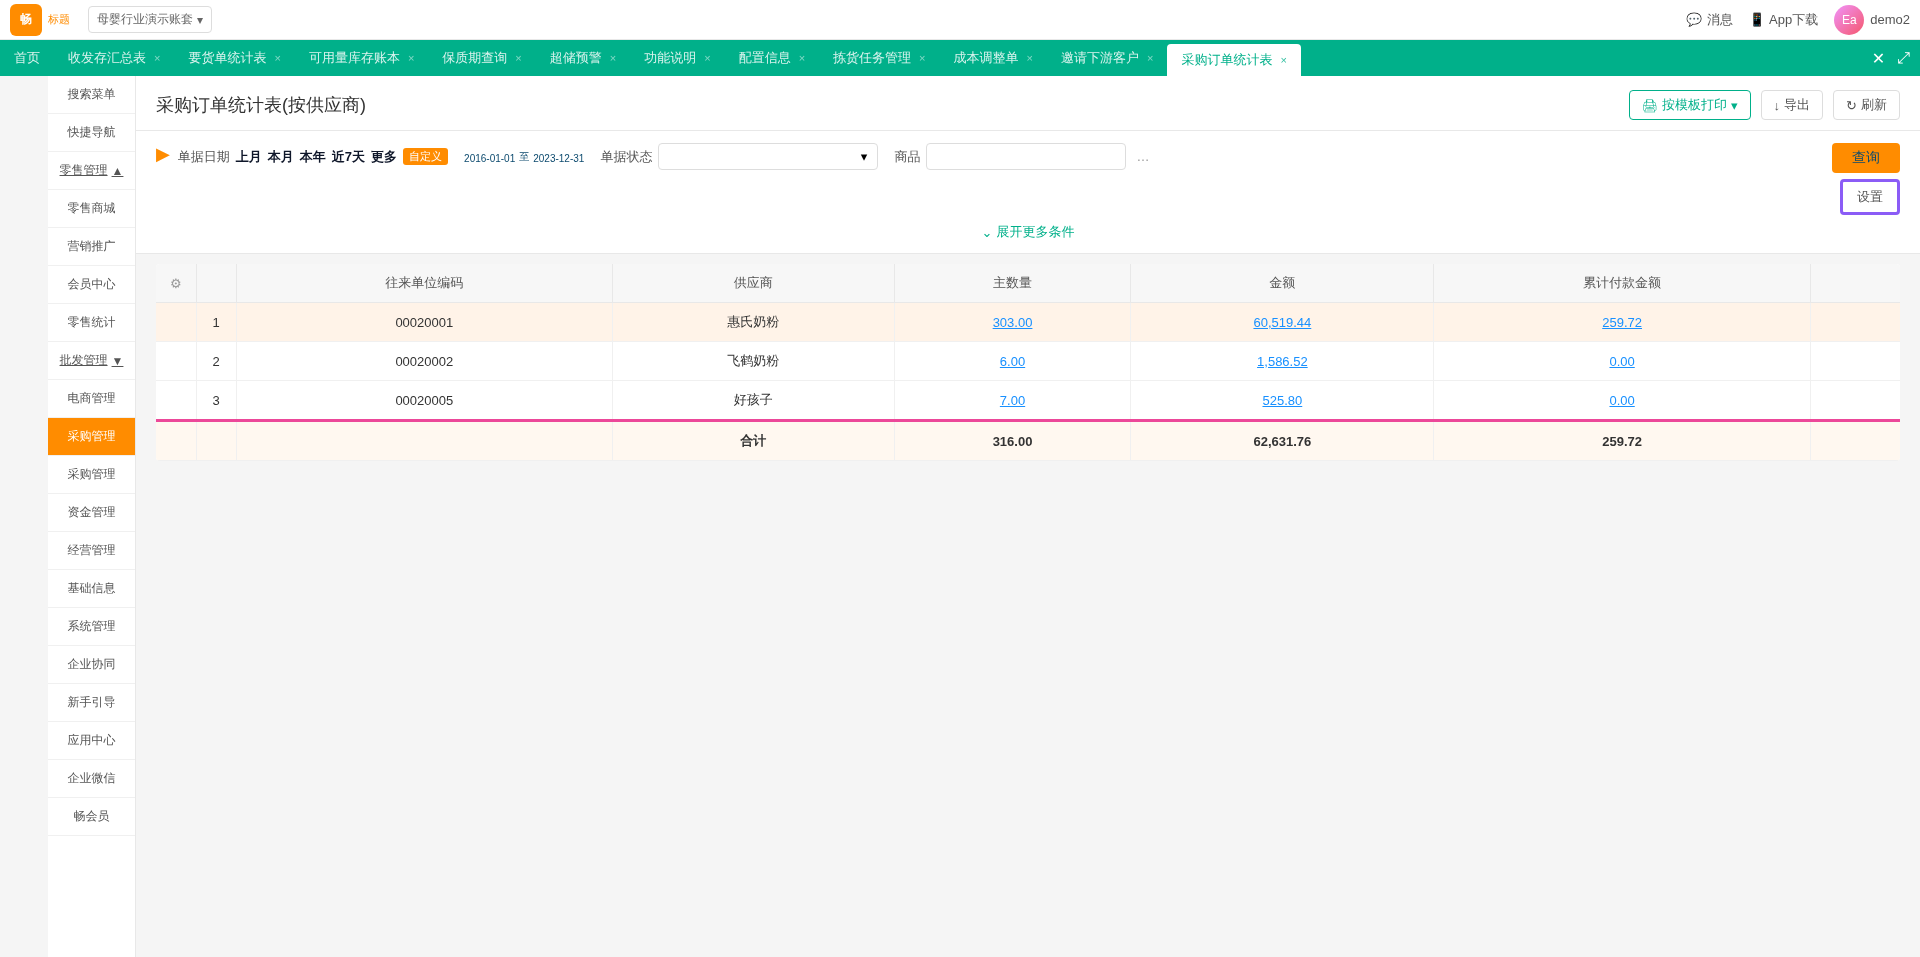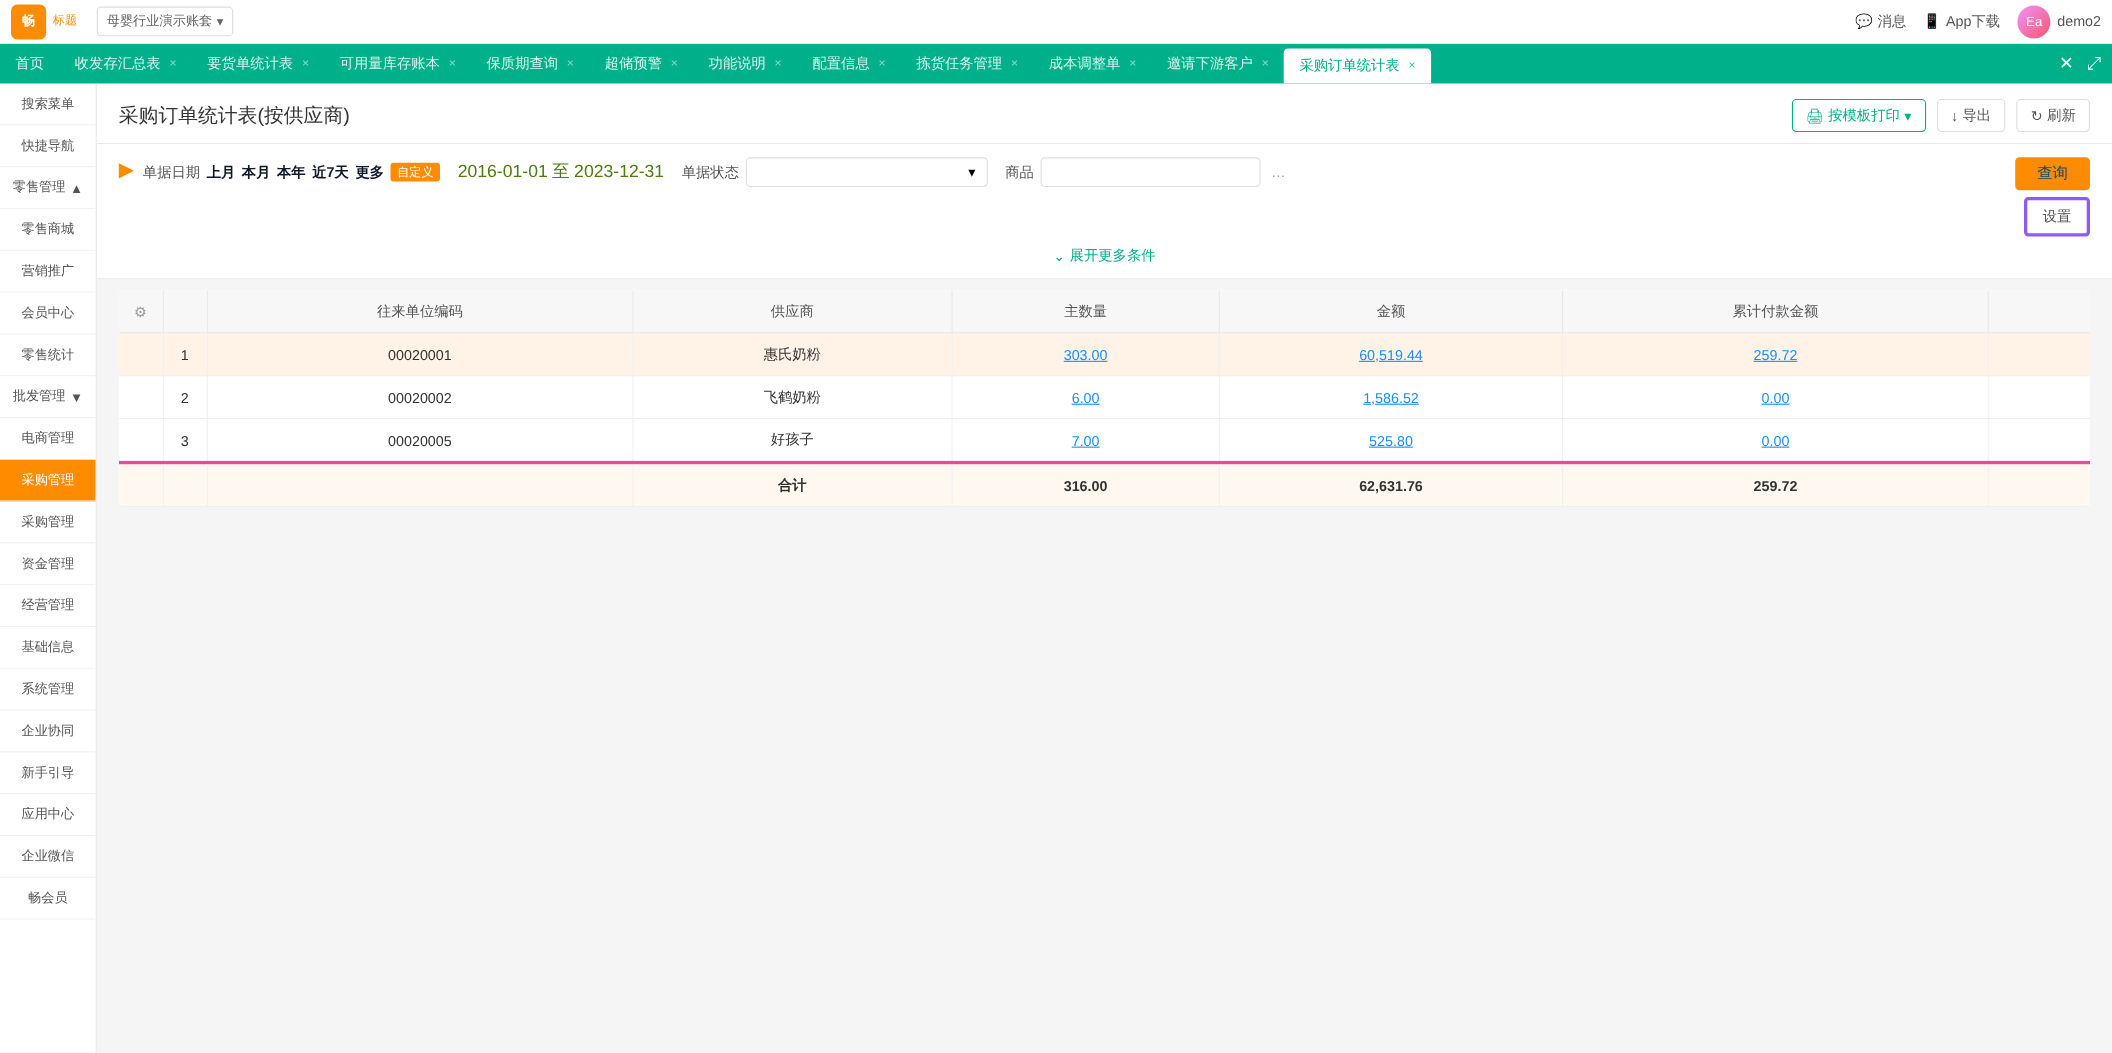--- a/index.html
+++ b/index.html
@@ -19,47 +19,47 @@
     
     .nav-tabs { height: 36px; background: #00b08a; display: flex; align-items: center; padding: 0 0 0 0; overflow: hidden; }
     .nav-tab { padding: 0 14px; height: 20px; display: flex; align-items: center; color: rgba(255,255,255,0.85); font-size: 13px; cursor: pointer; white-space: nowrap; position: relative; gap: 4px; }
     .nav-tab.active { background: #fff; color: #00b08a; border-radius: 4px 4px 0 0; margin-top: 4px; height: 32px; justify-content: flex-end; }
     .nav-tab .tab-close { color: currentColor; opacity: 0.6; font-size: 11px; margin-left: 4px; }
     .nav-tab.active .tab-close { opacity: 0.8; }
     .nav-tabs-right { margin-left: auto; display: flex; align-items: center; gap: 4px; padding-right: 6px; }
     .nav-tabs-right .icon-btn { color: white; cursor: pointer; font-size: 16px; padding: 2px 4px; }
 
     
-    .main-layout { display: flex; flex: 1; overflow: hidden; }
+    .main-layout { display: flex; flex: 1; overflow: hidden; margin-left: 48px; }
 
     
     .sidebar { width: 88px; background: #fff; border-right: 1px solid #e8e8e8; display: flex; flex-direction: column; overflow-y: auto; }
     .sidebar-item { padding: 10px 4px; text-align: center; cursor: pointer; color: #555; font-size: 12px; border-bottom: 1px solid #f0f0f0; }
     .sidebar-item.active { color: #fff; background: #ff8c00; }
-    .sidebar-item.with-arrow { display: flex; align-items: center; justify-content: center; gap: 4px; }
+    .sidebar-item.with-arrow { display: flex; align-items: center; justify-content: center; gap: 4px; text-decoration: underline; }
 
     
     .content-area { flex: 1; display: flex; flex-direction: column; overflow: hidden; background: #f5f5f5; }
 
     
     .page-header { background: #fff; padding: 14px 20px 10px 20px; border-bottom: 1px solid #e8e8e8; display: flex; align-items: center; justify-content: space-between; }
     .page-title { font-size: 18px; color: #333; font-weight: 500; }
     .page-header-actions { display: flex; align-items: center; gap: 10px; }
     .btn-print { padding: 5px 12px; border: 1px solid #00b08a; color: #00b08a; background: #fff; border-radius: 4px; cursor: pointer; font-size: 13px; display: flex; align-items: center; gap: 4px; }
     .btn-export { padding: 5px 12px; border: 1px solid #ddd; color: #555; background: #fff; border-radius: 4px; cursor: pointer; font-size: 13px; display: flex; align-items: center; gap: 4px; }
     .btn-refresh { padding: 5px 12px; border: 1px solid #ddd; color: #555; background: #fff; border-radius: 4px; cursor: pointer; font-size: 13px; display: flex; align-items: center; gap: 4px; }
 
     
     .filter-area { background: #fff; padding: 12px 20px; border-bottom: 1px solid #e8e8e8; }
     .filter-row { display: flex; align-items: center; gap: 16px; flex-wrap: wrap; }
     .filter-item { display: flex; align-items: center; gap: 6px; }
     .filter-label { color: #555; font-size: 13px; white-space: nowrap; }
     .date-shortcuts { display: flex; gap: 6px; align-items: center; }
     .date-shortcut { color: #0f172a; cursor: pointer; font-size: 13px; font-weight: bold; }
-    .date-range { display: flex; align-items: center; gap: 4px; color: #4d7c0f; font-size: 16px; }
+    .date-range { display: flex; align-items: flex-end; gap: 4px; color: #0c4a6e; font-size: 10px; }
     .custom-tag { background: #ff8c00; color: white; padding: 1px 6px; border-radius: 3px; font-size: 11px; }
     .filter-select { padding: 5px 10px; border: 1px solid #ddd; border-radius: 4px; min-width: 200px; font-size: 13px; display: flex; align-items: center; justify-content: space-between; cursor: pointer; }
     .filter-input { padding: 5px 10px; border: 1px solid #ddd; border-radius: 4px; min-width: 180px; font-size: 13px; }
     .btn-query { padding: 6px 20px; background: #ff8c00; color: #0c4a6e; border: none; border-radius: 4px; cursor: pointer; font-size: 14px; }
     .btn-setting { padding: 6px 14px; background: #fff; color: #555; border: 3px solid #8b5cf6; border-radius: 4px; cursor: pointer; font-size: 13px; }
     .expand-more { display: flex; align-items: center; gap: 4px; color: #00b08a; cursor: pointer; font-size: 13px; justify-content: center; margin-top: 8px; }
     .toggle-arrow { color: #ff8c00; font-size: 18px; cursor: pointer; margin-right: 8px; }
     .filter-more-row { display: flex; align-items: center; justify-content: center; }
     .dots { color: #999; margin: 0 4px; }
 

